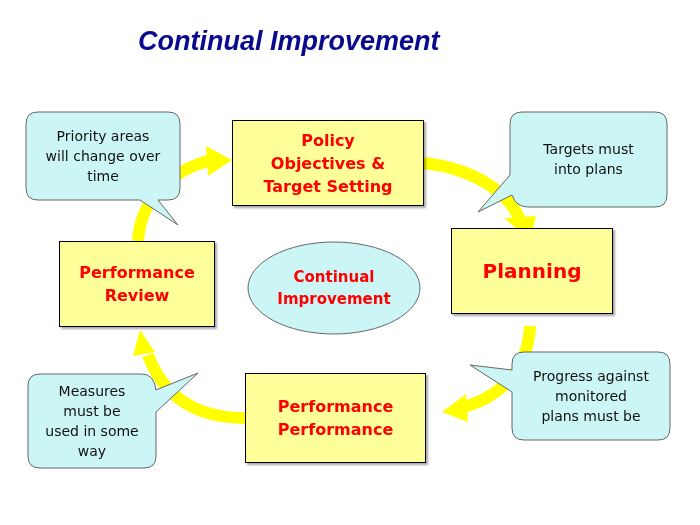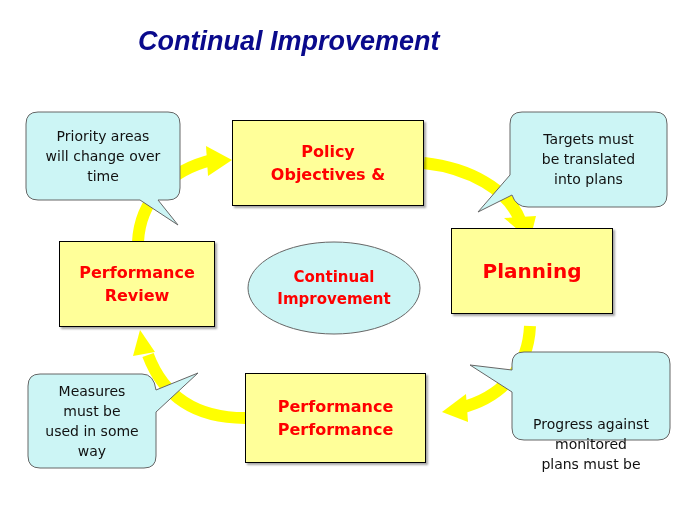--- a/index.html
+++ b/index.html
@@ -62,20 +62,21 @@
 
   <path d="M40,374 H142 Q154,374 156,390 L198,373 L156,412 V456 Q156,468 144,468 H40 Q28,468 28,456 V386 Q28,374 40,374 Z" fill="#ccf5f5" stroke="#666" stroke-width="1"></path>
 </svg>
 
 <div class="title">Continual Improvement</div>
 
 <div class="box" style="left:232px; top:120px; width:190px; height:84px;">
   <div>
     <div>Policy</div>
     <div>Objectives &amp;</div>
+    <div>Target Setting</div>
   </div>
 </div>
 
 <div class="box" style="left:451px; top:228px; width:160px; height:84px; font-size:20px;">
   <div>Planning</div>
 </div>
 
 <div class="box" style="left:245px; top:373px; width:179px; height:88px;">
   <div>
     <div>Performance</div>
@@ -101,26 +102,25 @@
   <div>
     <div>Priority areas</div>
     <div>will change over</div>
     <div>time</div>
   </div>
 </div>
 
 <div class="callout-text" style="left:510px; top:114px; width:157px; height:90px;">
   <div>
     <div>Targets must</div>
-    <div>be translated</div>
     <div>into plans</div>
   </div>
 </div>
 
-<div class="callout-text" style="left:512px; top:354px; width:158px; height:84px;margin-top:48px;">
+<div class="callout-text" style="left:512px; top:354px; width:158px; height:84px;">
   <div>
     <div>Progress against</div>
     <div>monitored</div>
     <div>plans must be</div>
   </div>
 </div>
 
 <div class="callout-text" style="left:28px; top:376px; width:128px; height:90px;">
   <div>
     <div>Measures</div>

